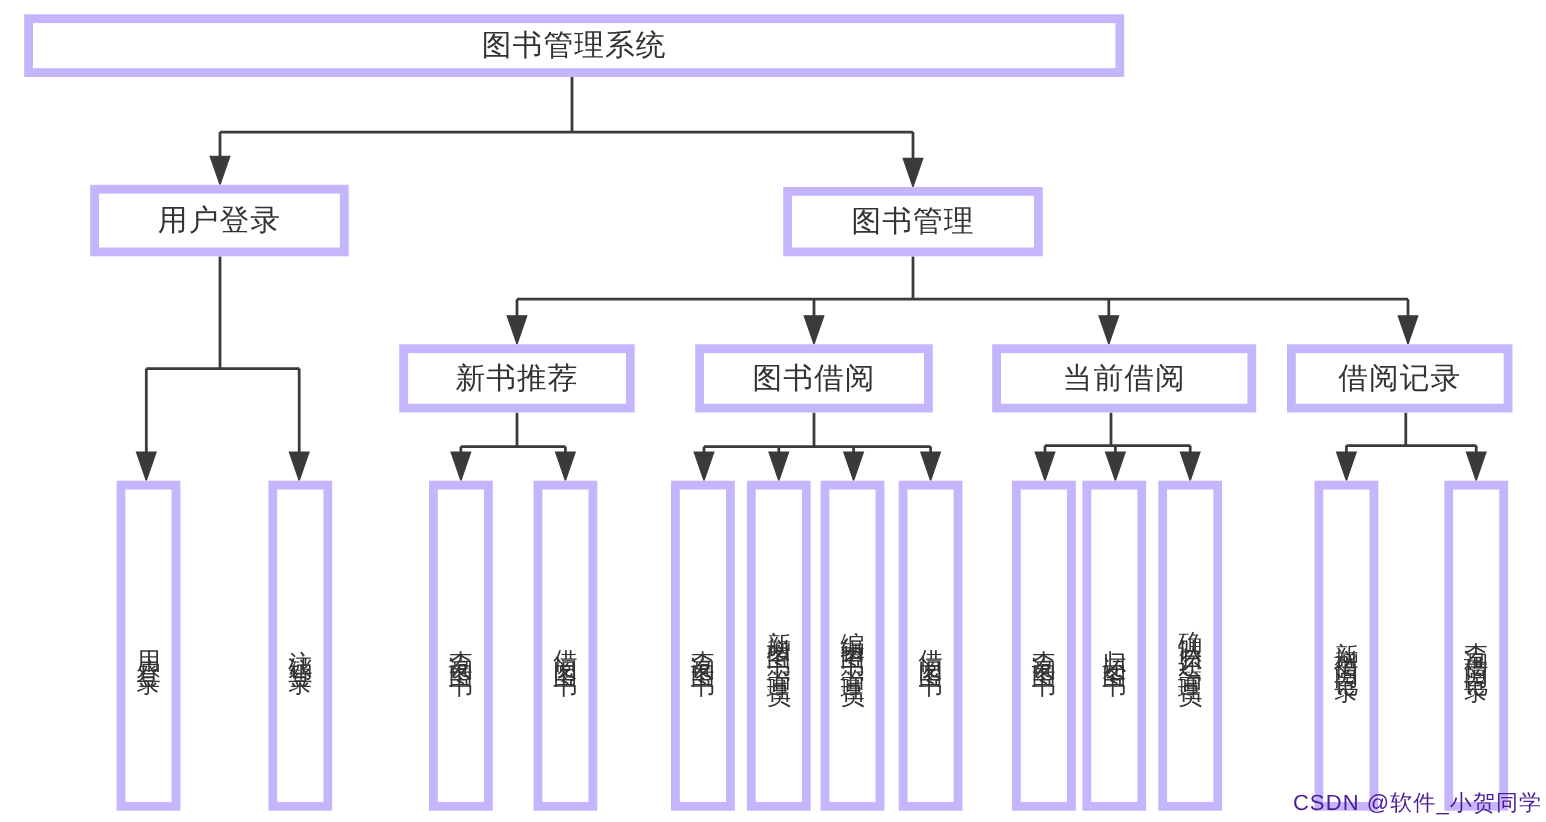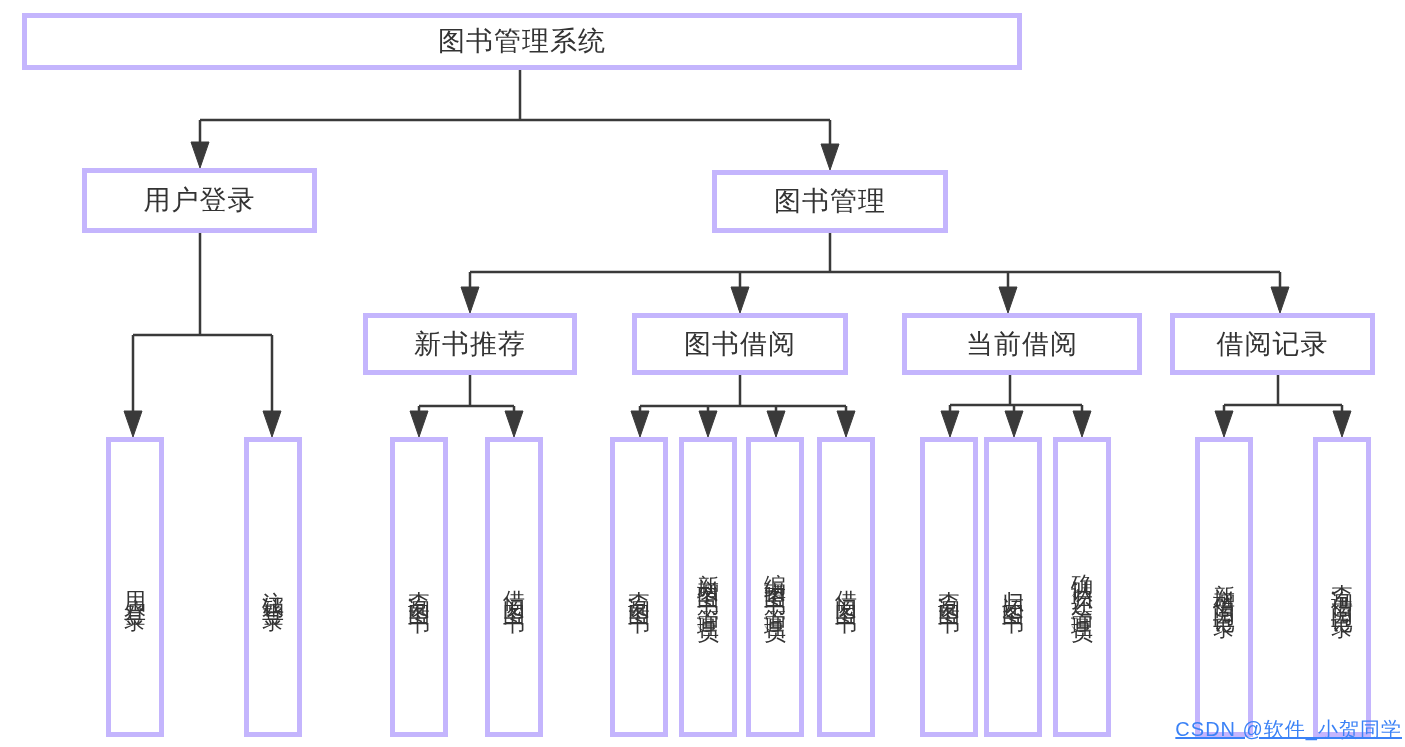--- a/index.html
+++ b/index.html
@@ -28,21 +28,21 @@
     fill: none;
   }
   .connectors polygon {
     fill: #3a3a3a;
     stroke: #3a3a3a;
     stroke-width: 1;
   }
   .node {
     position: absolute;
     box-sizing: border-box;
-    border: 5px solid #c4b5fd;
+    border: 8px solid #c4b5fd;
     background: #ffffff;
     color: #333333;
     display: flex;
     align-items: center;
     justify-content: center;
     text-align: center;
   }
   .h-node {
     font-size: 27px;
     letter-spacing: 1px;
@@ -56,24 +56,23 @@
     line-height: 1;
     writing-mode: vertical-rl;
     text-orientation: mixed;
     letter-spacing: 7px;
   }
   .watermark {
     position: absolute;
     right: 3px;
     bottom: 4px;
     font-size: 20px;
-    color: #3b82f6;
+    color: #4c1d95;
     letter-spacing: 1px;
     white-space: nowrap;
-    text-decoration: underline;
   }
 </style>
 </head>
 <body>
 
 <div class="canvas">
 
   <svg class="connectors" viewBox="0 0 1405 747" xmlns="http://www.w3.org/2000/svg">
 
     <path d="M520 70 L520 120 M200 120 L830 120 M200 120 L200 164 M830 120 L830 166"></path>

